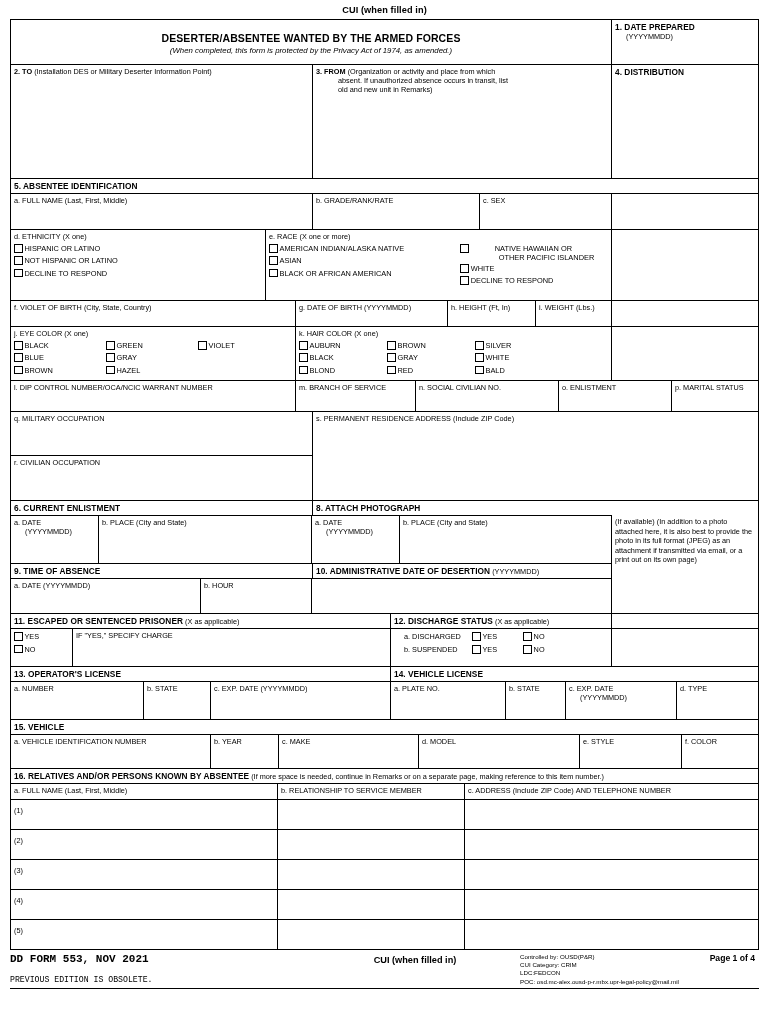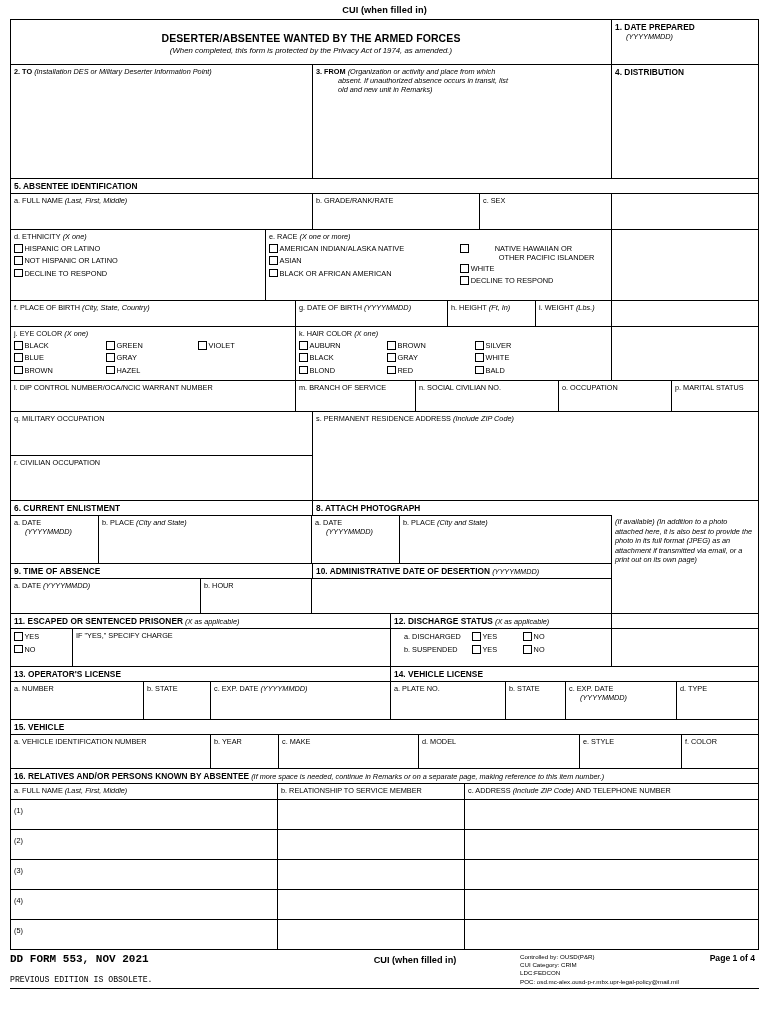--- a/index.html
+++ b/index.html
@@ -25,21 +25,21 @@
   }
   .row { display:flex; }
   .cell { position:relative; padding:2px 3px 0 3px; overflow:hidden; }
   .bt { border-top:1px solid #000; }
   .bb { border-bottom:1px solid #000; }
   .br { border-right:1px solid #000; }
   .bt2 { border-top:1.6px solid #000; }
 
   .sec { font-weight:bold; font-size:8.3px; letter-spacing:.05px; }
   .lbl { font-size:7.3px; }
-  .it { font-style:italic; }
+  .it { }
   .bold { font-weight:bold; }
 
   
   .title-main { font-weight:bold; font-size:10.5px; text-align:center; letter-spacing:.1px; }
   .title-sub { font-style:italic; font-size:7.8px; text-align:center; margin-top:2px; }
 
   
   .cb {
     display:inline-block; width:8.5px; height:8.5px;
     border:1px solid #000; vertical-align:-1.5px; margin-right:2px;
@@ -178,21 +178,21 @@
               <span class="tx">DECLINE TO RESPOND</span>
             </div>
           </div>
         </div>
       </div>
       <div class="cell" style="width:146px;height:70px;"></div>
     </div>
 
     <div class="row bt">
       <div class="cell br" style="width:285px;height:25px;">
-        <span class="lbl">f. PLACE OF BIRTH</span>
+        <span class="lbl">f. VIOLET OF BIRTH</span>
         <span class="lbl it">(City, State, Country)</span>
       </div>
       <div class="cell br" style="width:152px;height:25px;">
         <span class="lbl">g. DATE OF BIRTH</span>
         <span class="lbl it">(YYYYMMDD)</span>
       </div>
       <div class="cell br" style="width:88px;height:25px;">
         <span class="lbl">h. HEIGHT</span>
         <span class="lbl it">(Ft, In)</span>
       </div>
@@ -303,21 +303,21 @@
       <div class="cell br" style="width:285px;height:30px;">
         <span class="lbl">l. DIP CONTROL NUMBER/OCA/NCIC WARRANT NUMBER</span>
       </div>
       <div class="cell br" style="width:120px;height:30px;">
         <span class="lbl">m. BRANCH OF SERVICE</span>
       </div>
       <div class="cell br" style="width:143px;height:30px;">
         <span class="lbl">n. SOCIAL CIVILIAN NO.</span>
       </div>
       <div class="cell br" style="width:113px;height:30px;">
-        <span class="lbl">o. OCCUPATION</span>
+        <span class="lbl">o. ENLISTMENT</span>
       </div>
       <div class="cell" style="width:86px;height:30px;">
         <span class="lbl">p. MARITAL STATUS</span>
       </div>
     </div>
 
     <div class="row bt">
       <div style="width:302px;border-right:1px solid #000;">
         <div class="cell bb" style="height:44px;">
           <span class="lbl">q. MILITARY OCCUPATION</span>

